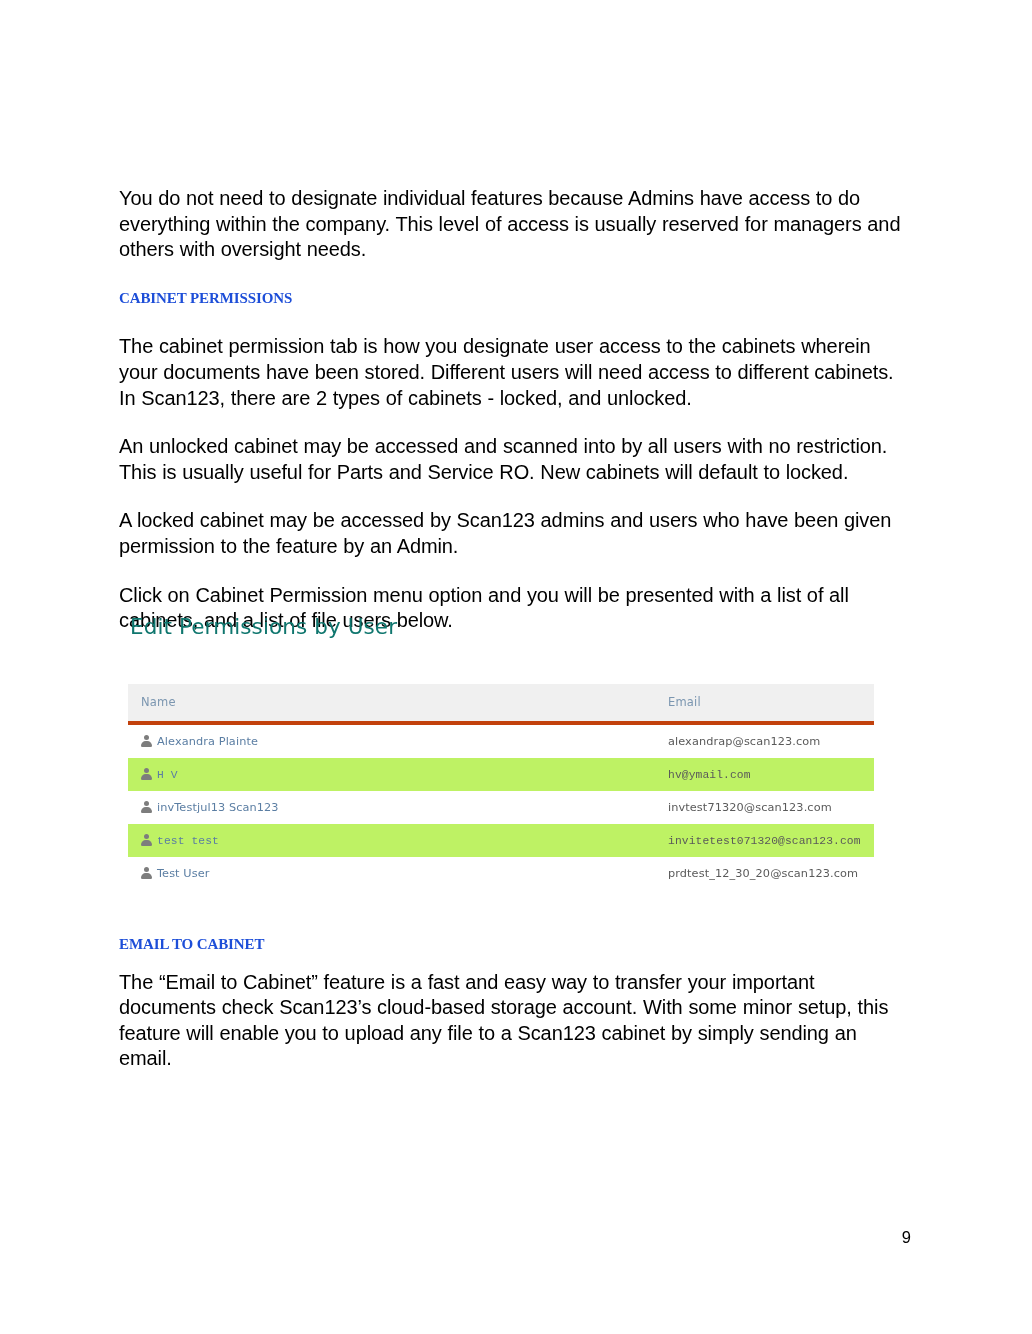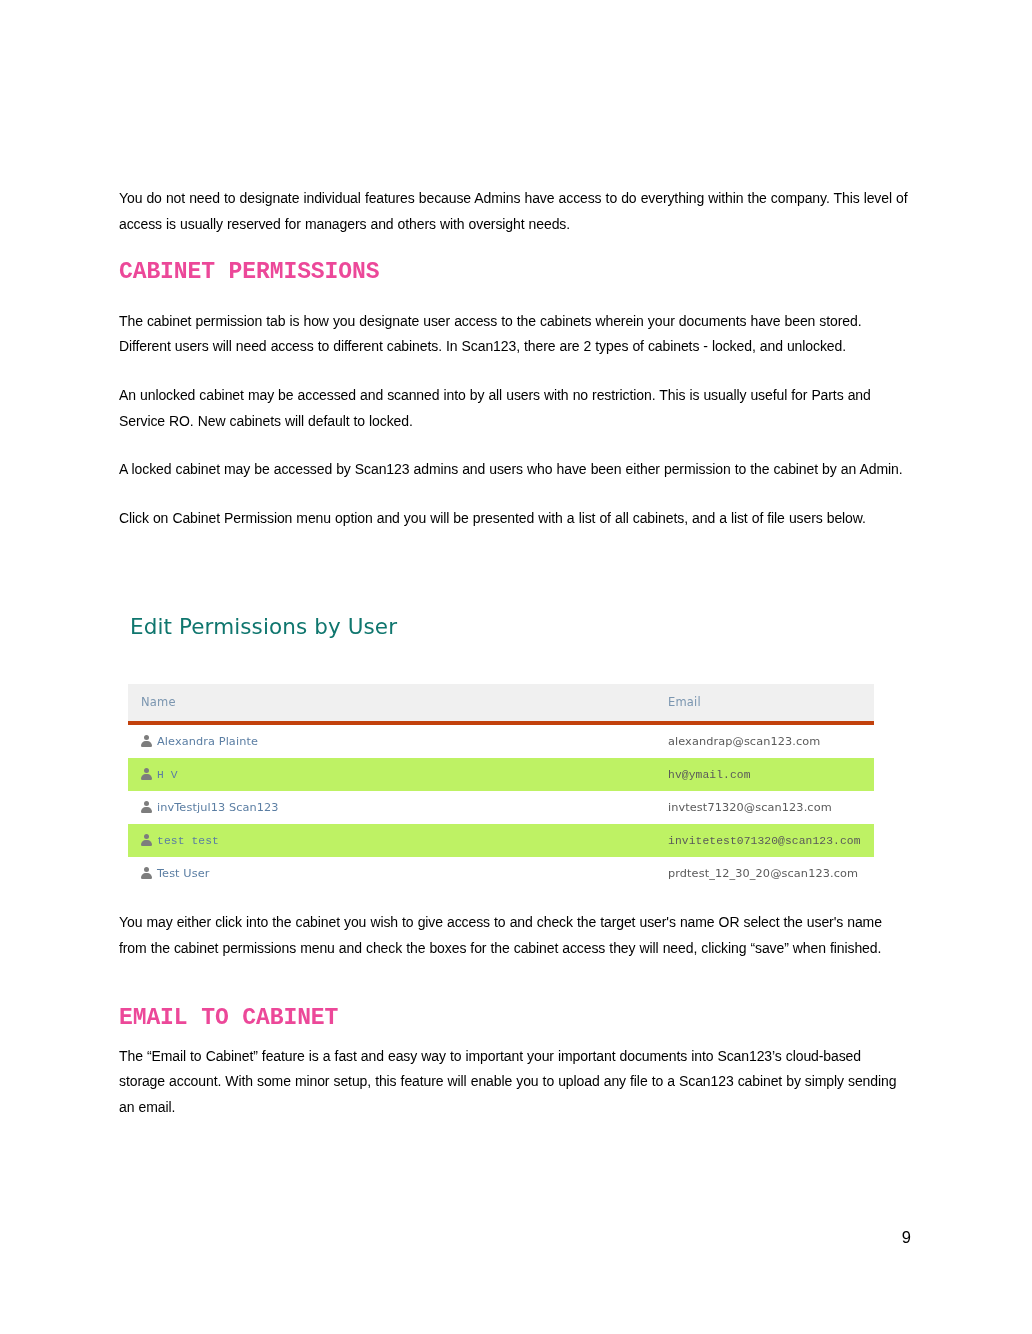--- a/index.html
+++ b/index.html
@@ -26,38 +26,38 @@
   
   .content {
     position: absolute;
     left: 119px;
     top: 186px;
     width: 792px;
   }
 
   .para {
     font-family: "Liberation Sans", sans-serif;
-    font-size: 14px;
+    font-size: 20px;
     line-height: 25.6px;
     color: #000000;
     margin: 0 0 23px 0;
     letter-spacing: -0.1px;
     word-spacing: 0.3px;
   }
 
   .para.tight {
     margin-bottom: 0;
   }
 
   .section-head {
-    font-family: Liberation Mono, monospace;
-    font-size: 23px;
+    font-family: Liberation Serif, serif;
+    font-size: 15px;
     line-height: 25.6px;
     font-weight: bold;
-    color: #ec4899;
+    color: #1d4ed8;
     margin: 0 0 23px 0;
     letter-spacing: -0.1px;
   }
 
   .section-head.attached {
     margin-bottom: 12px;
   }
 
   .gap-lg { height: 22px; }
 
@@ -172,21 +172,21 @@
   <div class="content">
 
     <p class="para">You do not need to designate individual features because Admins have access to do everything within the company. This level of access is usually reserved for managers and others with oversight needs.</p>
 
     <p class="section-head">CABINET PERMISSIONS</p>
 
     <p class="para">The cabinet permission tab is how you designate user access to the cabinets wherein your documents have been stored.  Different users will need access to different cabinets.  In Scan123, there are 2 types of cabinets - locked, and unlocked.</p>
 
     <p class="para">An unlocked cabinet may be accessed and scanned into by all users with no restriction. This is usually useful for Parts and Service RO.  New cabinets will default to locked.</p>
 
-    <p class="para">A locked cabinet may be accessed by Scan123 admins and users who have been either permission to the cabinet by an Admin.</p>
+    <p class="para">A locked cabinet may be accessed by Scan123 admins and users who have been given permission to the feature by an Admin.</p>
 
     <p class="para tight">Click on Cabinet Permission menu option and you will be presented with a list of all cabinets, and a list of file users below.</p>
 
   </div>
 
   <div class="screenshot">
 
     <div class="app-title">Edit Permissions by User</div>
 
     <table class="user-table">
@@ -246,25 +246,24 @@
           </td>
           <td class="email-cell">prdtest_12_30_20@scan123.com</td>
         </tr>
 
       </tbody>
     </table>
   </div>
 
   <div class="content" style="top: 910px;">
 
-    <p class="para">You may either click into the cabinet you wish to give access to and check the target user's name OR select the user's name from the cabinet permissions menu and check the boxes for the cabinet access they will need, clicking “save” when finished.</p>
 
     <div class="gap-lg"></div>
 
     <p class="section-head attached">EMAIL TO CABINET</p>
 
-    <p class="para tight">The “Email to Cabinet” feature is a fast and easy way to important your important documents into Scan123’s cloud-based storage account. With some minor setup, this feature will enable you to upload any file to a Scan123 cabinet by simply sending an email.</p>
+    <p class="para tight">The “Email to Cabinet” feature is a fast and easy way to transfer your important documents check Scan123’s cloud-based storage account. With some minor setup, this feature will enable you to upload any file to a Scan123 cabinet by simply sending an email.</p>
 
   </div>
 
   <div class="page-number">9</div>
 
 </div>
 
 </body></html>

